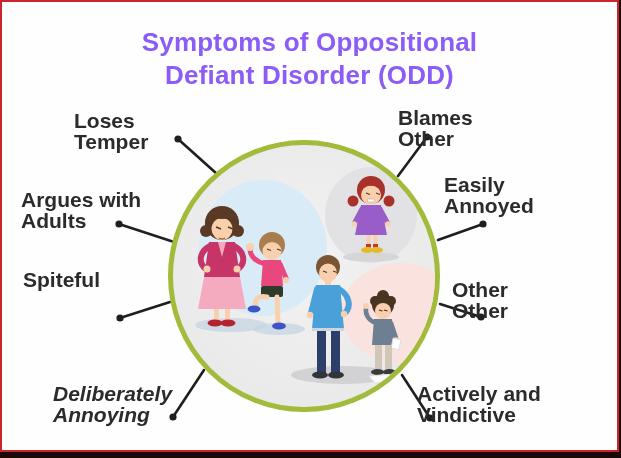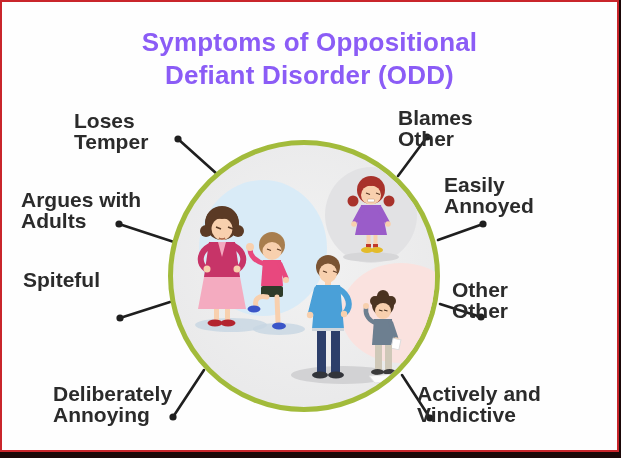--- a/index.html
+++ b/index.html
@@ -37,21 +37,21 @@
   }
   .scene{display:block;width:262px;height:262px;}
   .symptom{
     position:absolute;width:130px;
     font-size:21px;line-height:20.5px;font-weight:bold;
     color:#2b2b2b;
   }
   .sym-l1{left:72px;top:109px;}
   .sym-l2{left:19px;top:188px;}
   .sym-l3{left:21px;top:268px;}
-  .sym-l4{left:51px;top:382px;}
+  .sym-l4{left:51px;top:382px;font-style:italic;}
   .sym-r1{left:396px;top:106px;}
   .sym-r2{left:442px;top:173px;}
   .sym-r3{left:450px;top:278px;}
   .sym-r4{left:415px;top:382px;}
 </style>
 </head>
 <body>
 
 <div class="card">
 

